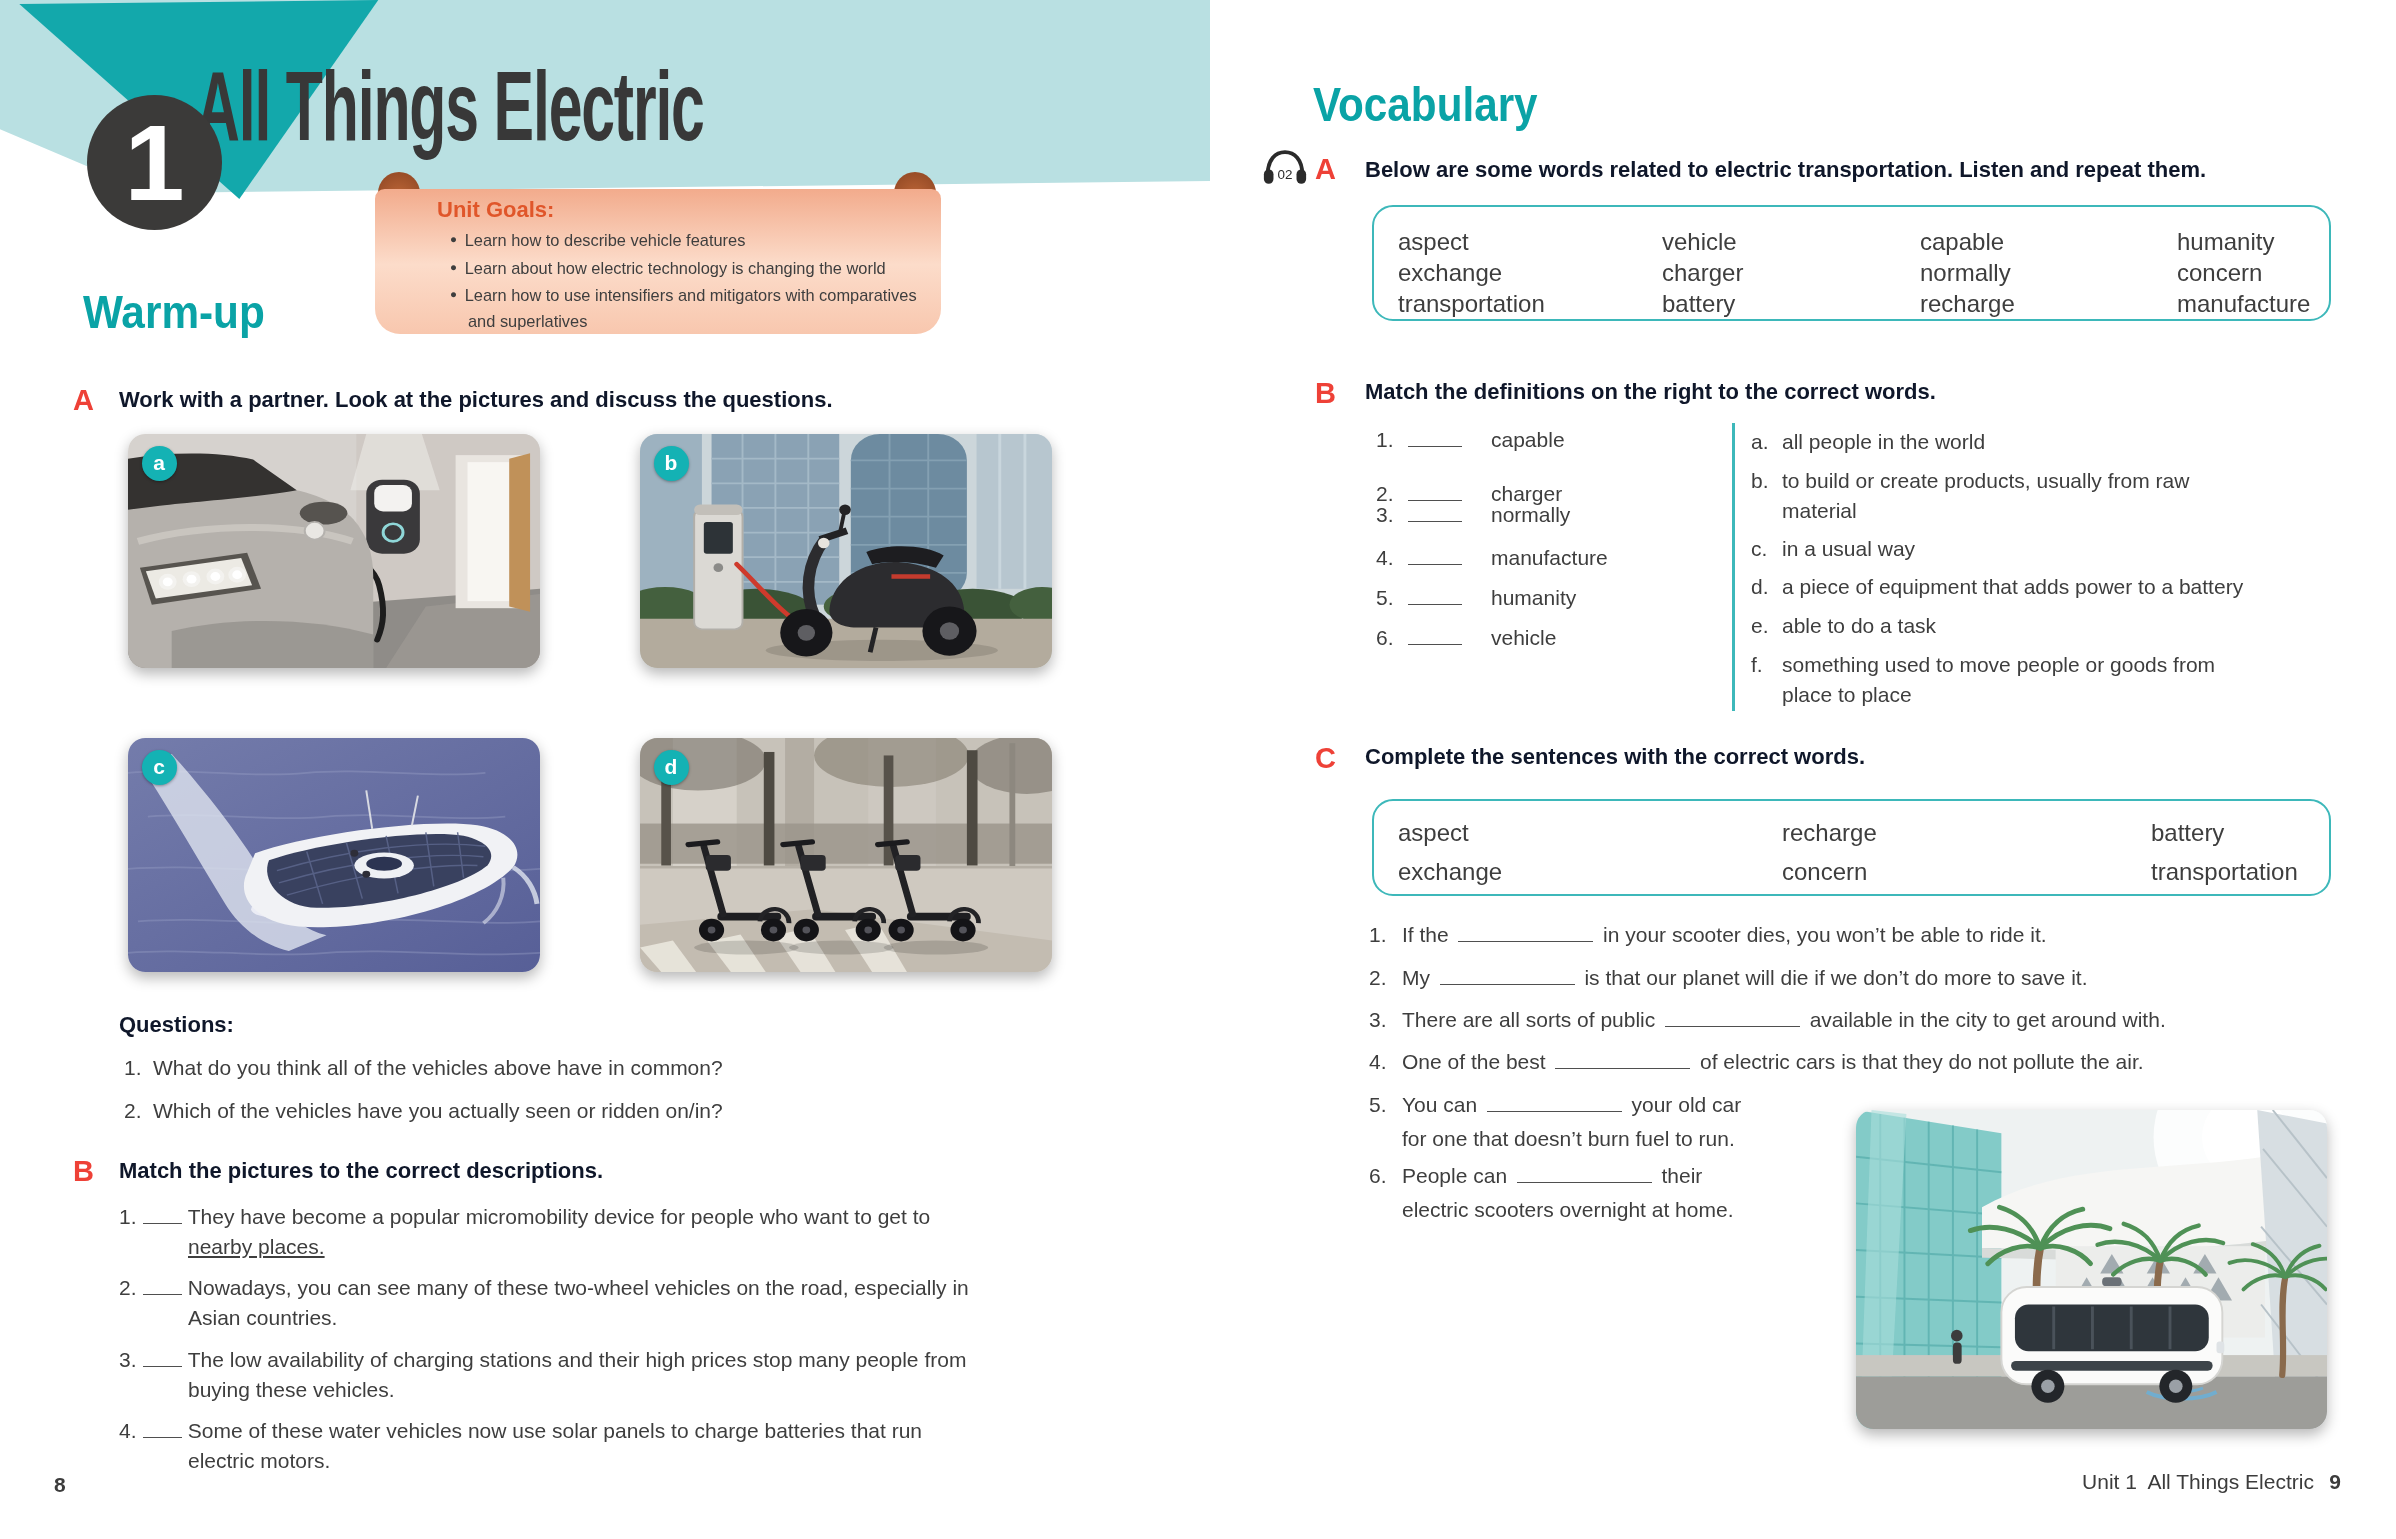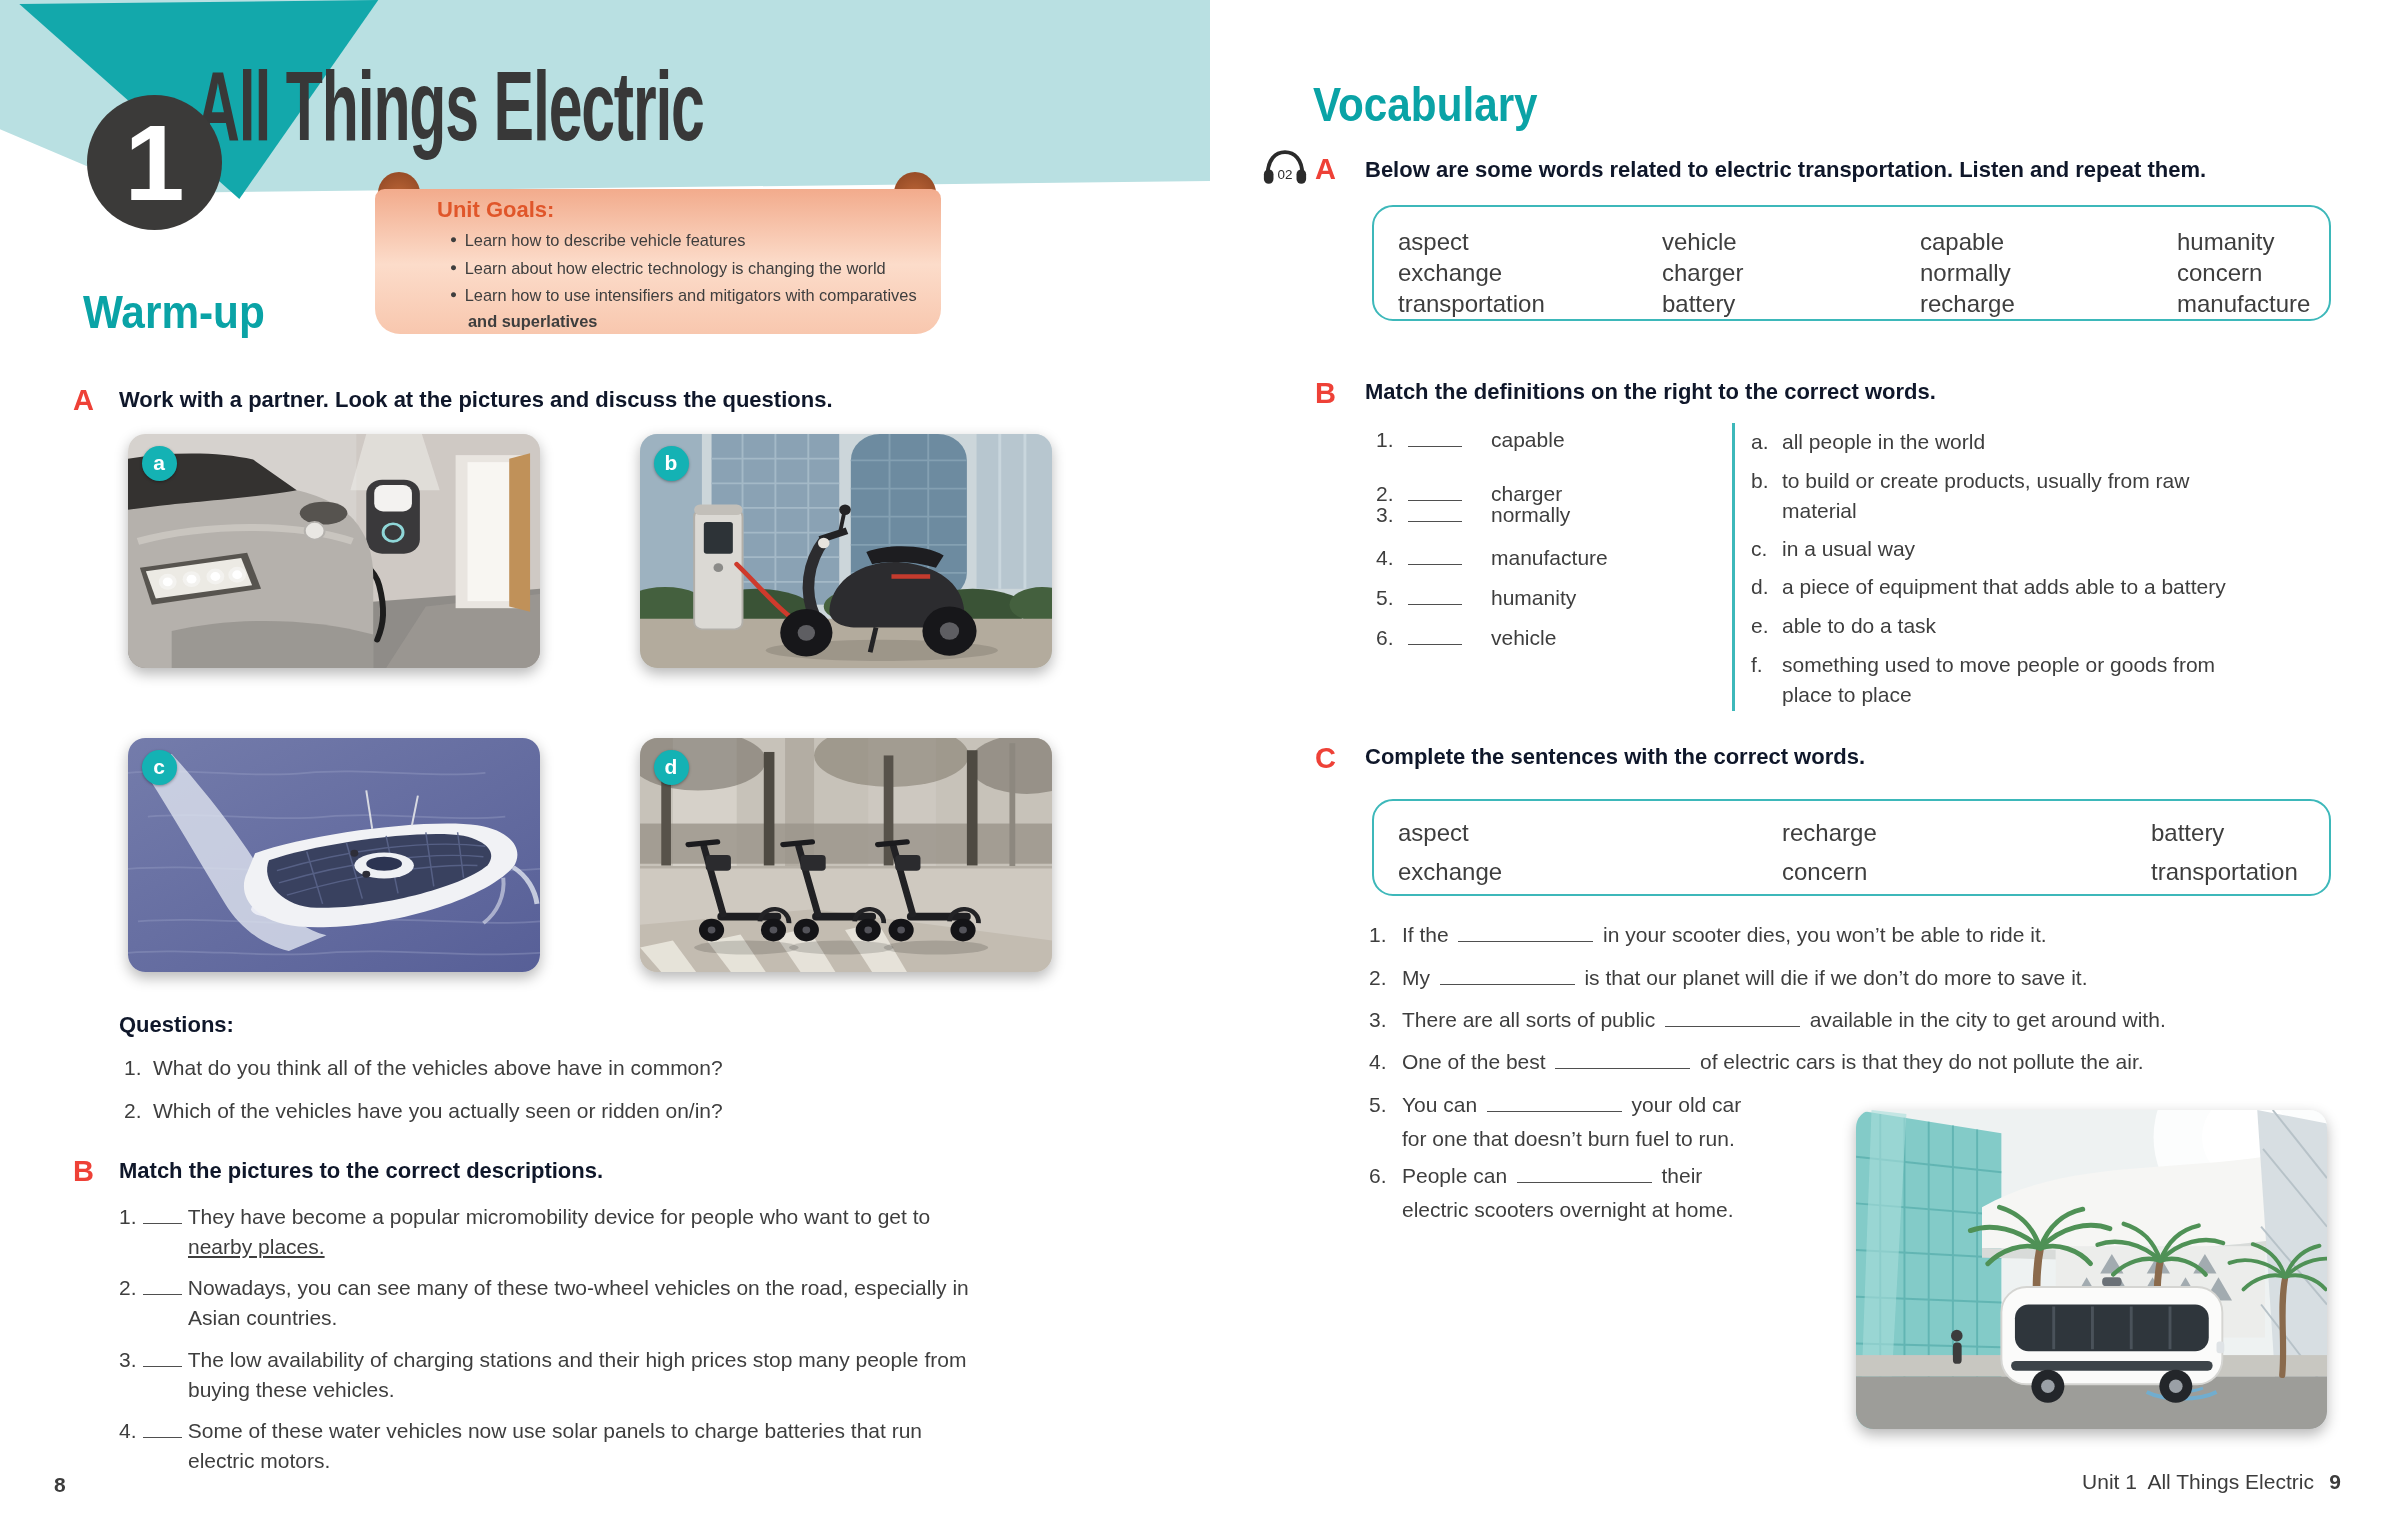--- a/index.html
+++ b/index.html
@@ -53,21 +53,21 @@
 
   <div class="band"></div>
   <div class="band-tri"></div>
   <div class="curl" style="left:378px;"></div>
   <div class="curl" style="left:894px;"></div>
   <div class="ribbon">
     <div class="goals-heading">Unit Goals:</div>
     <div class="goal-line" style="top:42px;"><span style="font-size:11.6px;vertical-align:2.9px;">●</span><span class="btxt">Learn how to describe vehicle features</span></div>
     <div class="goal-line" style="top:70px;"><span style="font-size:11.6px;vertical-align:2.9px;">●</span><span class="btxt">Learn about how electric technology is changing the world</span></div>
     <div class="goal-line" style="top:97px;"><span style="font-size:11.6px;vertical-align:2.9px;">●</span><span class="btxt">Learn how to use intensifiers and mitigators with comparatives</span></div>
-    <div class="goal-line" style="top:123px;left:93px;"><span class="btxt" style="margin-left:0;font-weight:bold;">and superlatives</span></div>
+    <div class="goal-line" style="top:123px;left:93px;"><span class="btxt" style="margin-left:0;">and superlatives</span></div>
   </div>
   <div class="unit-circle">
       <span>1</span>
     </div>
   <div class="unit-title">All Things Electric</div>
 
   <div class="abs teal-h" style="left:83px;top:285px;font-size:46px;transform:scaleX(0.92);">Warm-up</div>
 
   <div class="abs sec-letter" style="left:73px;top:384px;">A</div>
   <div class="abs sec-heading" style="left:119px;top:387px;">Work with a partner. Look at the pictures and discuss the questions.</div>
@@ -356,21 +356,21 @@
   <div class="abs body-t" style="left:1376px;top:546px;"><span class="num" style="width:32px;">4.</span><span class="blank" style="width:54px;margin-right:29px;"></span><span>manufacture</span></div>
   <div class="abs body-t" style="left:1376px;top:586px;"><span class="num" style="width:32px;">5.</span><span class="blank" style="width:54px;margin-right:29px;"></span><span>humanity</span></div>
   <div class="abs body-t" style="left:1376px;top:626px;"><span class="num" style="width:32px;">6.</span><span class="blank" style="width:54px;margin-right:29px;"></span><span>vehicle</span></div>
 
   <div class="divider"></div>
 
   <div class="abs body-t" style="left:1751px;top:430px;"><span class="num" style="width:31px;">a.</span><span>all people in the world</span></div>
   <div class="abs body-t" style="left:1751px;top:469px;"><span class="num" style="width:31px;">b.</span><span>to build or create products, usually from raw</span>
     <div style="margin-left:31px;margin-top:5.8px;">material</div></div>
   <div class="abs body-t" style="left:1751px;top:537px;"><span class="num" style="width:31px;">c.</span><span>in a usual way</span></div>
-  <div class="abs body-t" style="left:1751px;top:575px;"><span class="num" style="width:31px;">d.</span><span>a piece of equipment that adds able to a battery</span></div>
+  <div class="abs body-t" style="left:1751px;top:575px;"><span class="num" style="width:31px;">d.</span><span>a piece of equipment that adds power to a battery</span></div>
   <div class="abs body-t" style="left:1751px;top:614px;"><span class="num" style="width:31px;">e.</span><span>able to do a task</span></div>
   <div class="abs body-t" style="left:1751px;top:653px;"><span class="num" style="width:31px;">f.</span><span>something used to move people or goods from</span>
     <div style="margin-left:31px;margin-top:5.8px;">place to place</div></div>
 
   <div class="abs sec-letter" style="left:1315px;top:742px;">C</div>
   <div class="abs sec-heading" style="left:1365px;top:744px;">Complete the sentences with the correct words.</div>
 
   <div class="wordbox" id="wordbox2">
     <div>aspect</div>
     <div>recharge</div>

